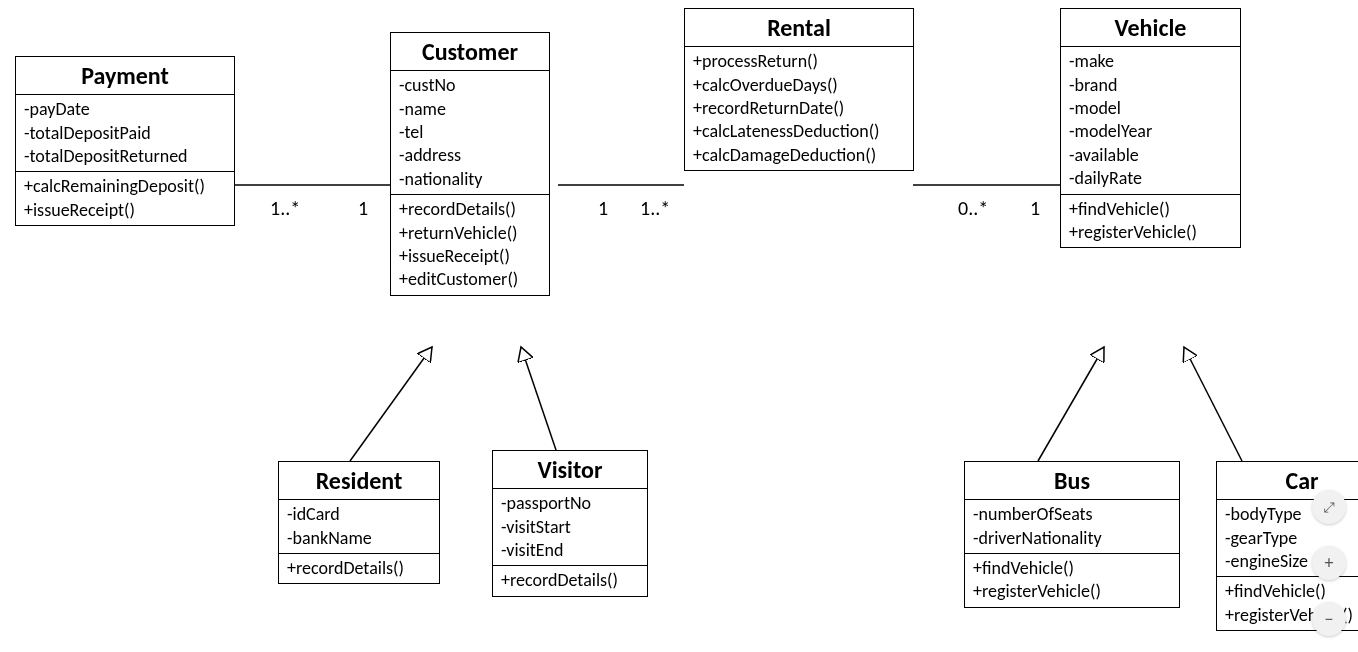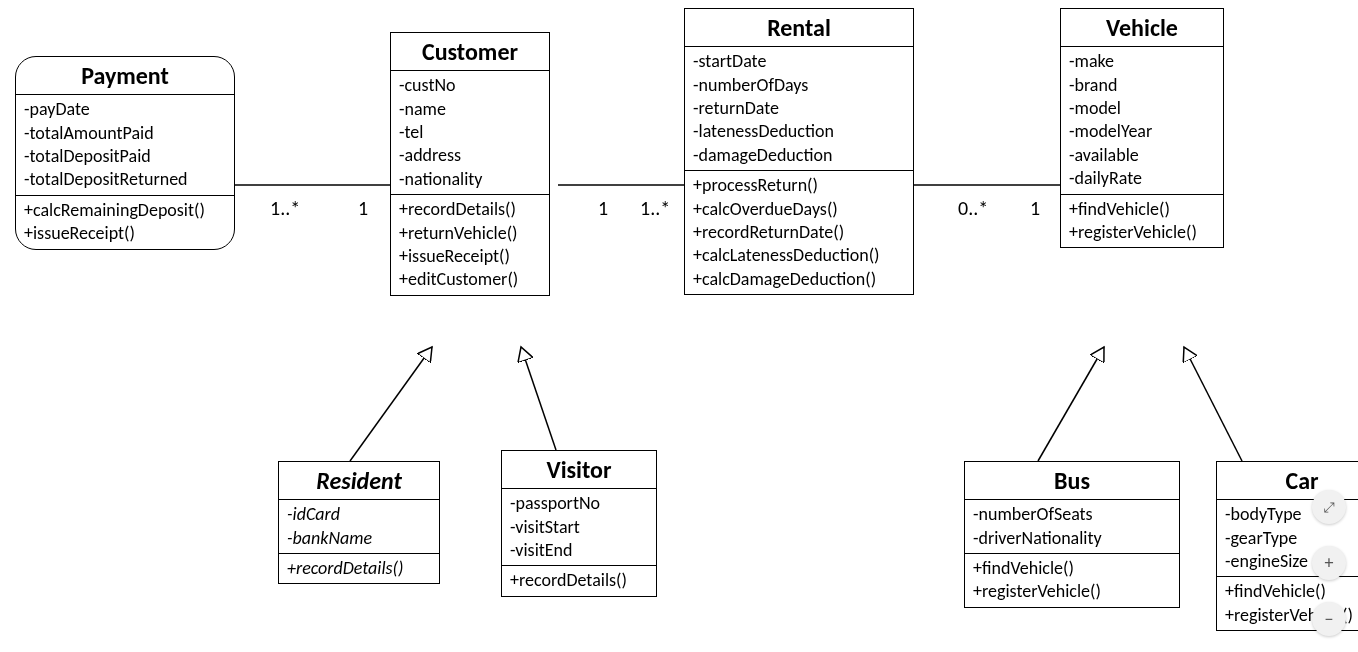--- a/index.html
+++ b/index.html
@@ -86,25 +86,24 @@
   <line x1="1242" y1="461" x2="1184" y2="347" stroke="#000" stroke-width="1.5" marker-end="url(#hollowTriangle)"></line>
 </svg>
 
 <div class="mult" style="left:270px; top:196px;">1..*</div>
 <div class="mult" style="left:358px; top:196px;">1</div>
 <div class="mult" style="left:598px; top:196px;">1</div>
 <div class="mult" style="left:640px; top:196px;">1..*</div>
 <div class="mult" style="left:958px; top:196px;">0..*</div>
 <div class="mult" style="left:1030px; top:196px;">1</div>
 
-<div class="uml-class" style="left:15px; top:56px; width:220px;border-radius:21px;">
+<div class="uml-class" style="left:15px; top:56px; width:220px;">
   <div class="title">Payment</div>
   <div class="attrs">
     <div class="row">-payDate</div>
-    <div class="row">-totalAmountPaid</div>
     <div class="row">-totalDepositPaid</div>
     <div class="row">-totalDepositReturned</div>
   </div>
   <div class="ops">
     <div class="row">+calcRemainingDeposit()</div>
     <div class="row">+issueReceipt()</div>
   </div>
 </div>
 
 <div class="uml-class" style="left:390px; top:32px; width:160px;">
@@ -119,64 +118,57 @@
   <div class="ops">
     <div class="row">+recordDetails()</div>
     <div class="row">+returnVehicle()</div>
     <div class="row">+issueReceipt()</div>
     <div class="row">+editCustomer()</div>
   </div>
 </div>
 
 <div class="uml-class" style="left:684px; top:8px; width:230px;">
   <div class="title">Rental</div>
-  <div class="attrs">
-    <div class="row">-startDate</div>
-    <div class="row">-numberOfDays</div>
-    <div class="row">-returnDate</div>
-    <div class="row">-latenessDeduction</div>
-    <div class="row">-damageDeduction</div>
-  </div>
   <div class="ops">
     <div class="row">+processReturn()</div>
     <div class="row">+calcOverdueDays()</div>
     <div class="row">+recordReturnDate()</div>
     <div class="row">+calcLatenessDeduction()</div>
     <div class="row">+calcDamageDeduction()</div>
   </div>
 </div>
 
-<div class="uml-class" style="left:1060px; top:8px; width:164px;">
+<div class="uml-class" style="left:1060px; top:8px; width:181px;">
   <div class="title">Vehicle</div>
   <div class="attrs">
     <div class="row">-make</div>
     <div class="row">-brand</div>
     <div class="row">-model</div>
     <div class="row">-modelYear</div>
     <div class="row">-available</div>
     <div class="row">-dailyRate</div>
   </div>
   <div class="ops">
     <div class="row">+findVehicle()</div>
     <div class="row">+registerVehicle()</div>
   </div>
 </div>
 
-<div class="uml-class" style="left:278px; top:461px; width:162px;font-style:italic;">
+<div class="uml-class" style="left:278px; top:461px; width:162px;">
   <div class="title">Resident</div>
   <div class="attrs">
     <div class="row">-idCard</div>
     <div class="row">-bankName</div>
   </div>
   <div class="ops">
     <div class="row">+recordDetails()</div>
   </div>
 </div>
 
-<div class="uml-class" style="left:492px; top:450px; width:156px;margin-left:9px;">
+<div class="uml-class" style="left:492px; top:450px; width:156px;">
   <div class="title">Visitor</div>
   <div class="attrs">
     <div class="row">-passportNo</div>
     <div class="row">-visitStart</div>
     <div class="row">-visitEnd</div>
   </div>
   <div class="ops">
     <div class="row">+recordDetails()</div>
   </div>
 </div>

